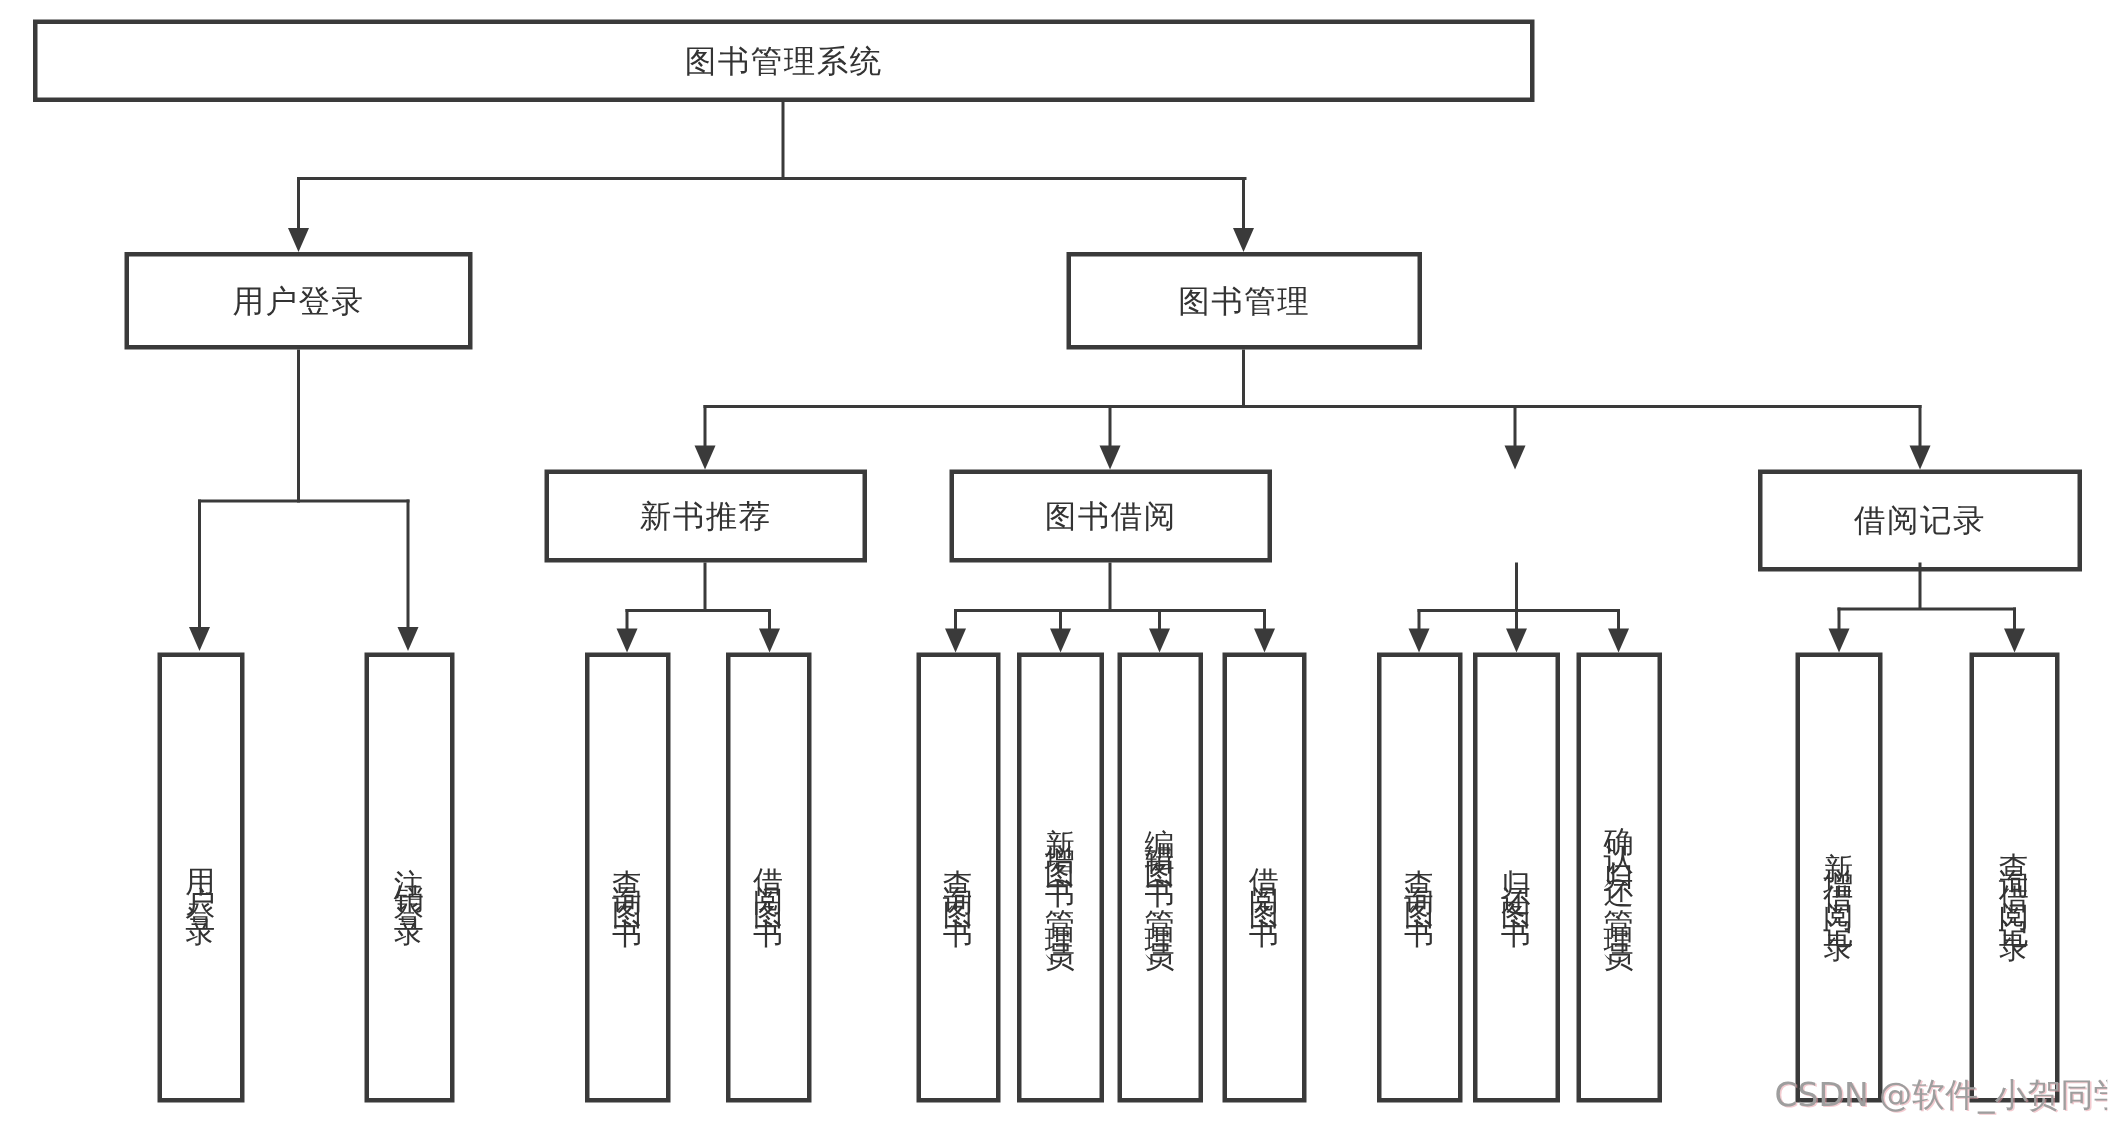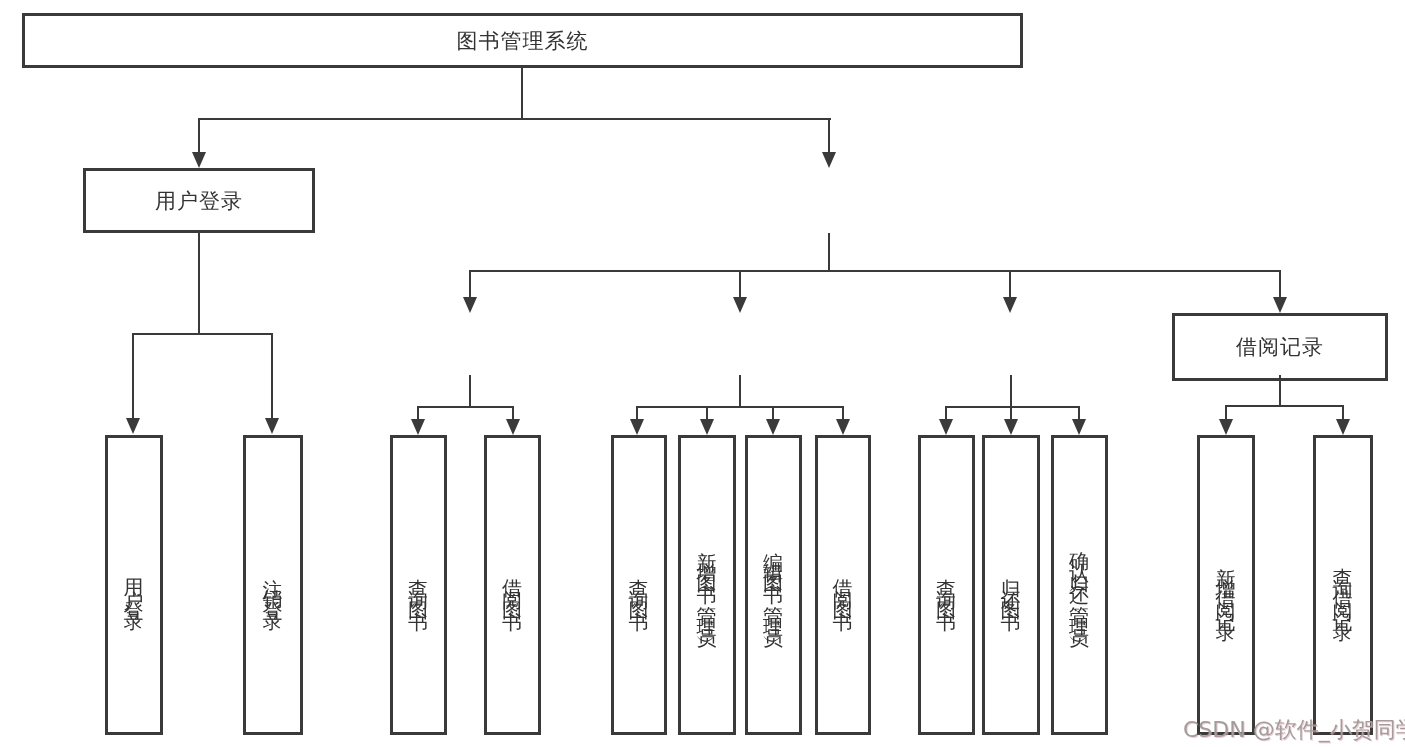--- a/index.html
+++ b/index.html
@@ -58,21 +58,30 @@
 
 <div id="canvas">
 
   <div class="node hbox" style="left:22px;top:13px;width:1001px;height:55px;">
     <span>图书管理系统</span>
   </div>
 
   <div class="node hbox" style="left:83px;top:168px;width:232px;height:65px;">
     <span>用户登录</span>
   </div>
+  <div class="node hbox" style="left:711px;top:168px;width:237px;height:65px;">
+    <span>图书管理</span>
+  </div>
 
+  <div class="node hbox" style="left:363px;top:313px;width:215px;height:62px;">
+    <span>新书推荐</span>
+  </div>
+  <div class="node hbox" style="left:633px;top:313px;width:215px;height:62px;">
+    <span>图书借阅</span>
+  </div>
   <div class="node hbox" style="left:1172px;top:313px;width:216px;height:68px;">
     <span>借阅记录</span>
   </div>
 
   <div class="node vbox" style="left:105px;top:435px;width:58px;height:300px;">
     <span>用户登录</span>
   </div>
   <div class="node vbox" style="left:243px;top:435px;width:60px;height:300px;">
     <span>注销登录</span>
   </div>

